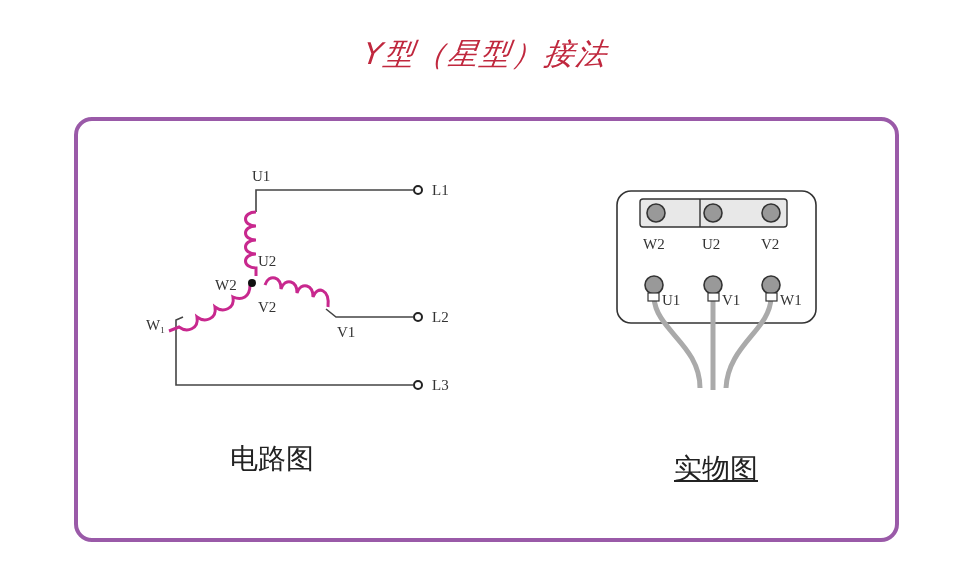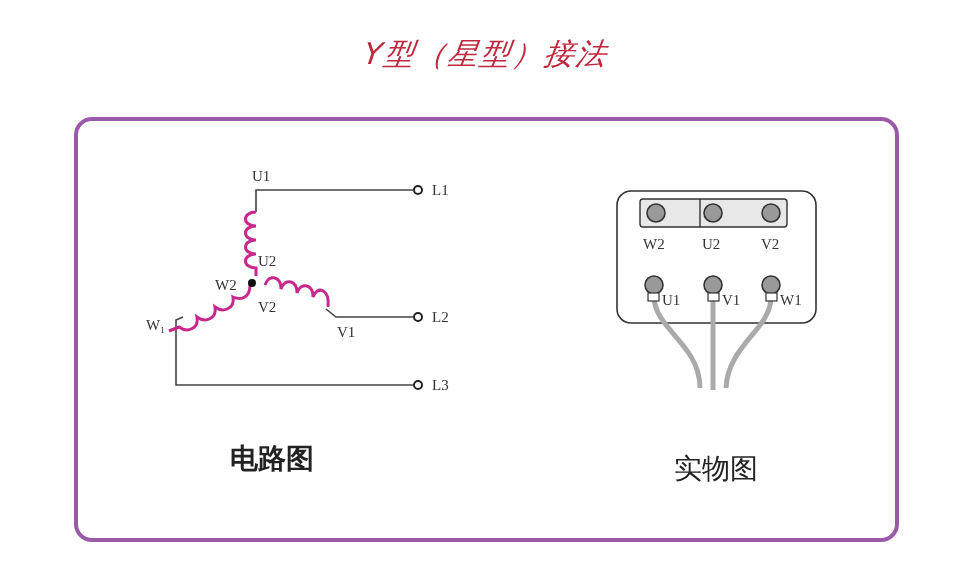--- a/index.html
+++ b/index.html
@@ -81,14 +81,14 @@
     </g>
     <text class="lbl" x="643" y="249">W2</text>
     <text class="lbl" x="702" y="249">U2</text>
     <text class="lbl" x="761" y="249">V2</text>
     <text class="lbl" x="662" y="305">U1</text>
     <text class="lbl" x="722" y="305">V1</text>
     <text class="lbl" x="780" y="305">W1</text>
   </g>
 </svg>
 
-<div class="cap" style="left:230px; top:440px;font-weight:bold;">电路图</div>
-<div class="cap" style="left:674px; top:450px;">实物图</div>
+<div class="cap" style="left:230px; top:440px;">电路图</div>
+<div class="cap" style="left:674px; top:450px;text-decoration:underline;">实物图</div>
 
 </body></html>

